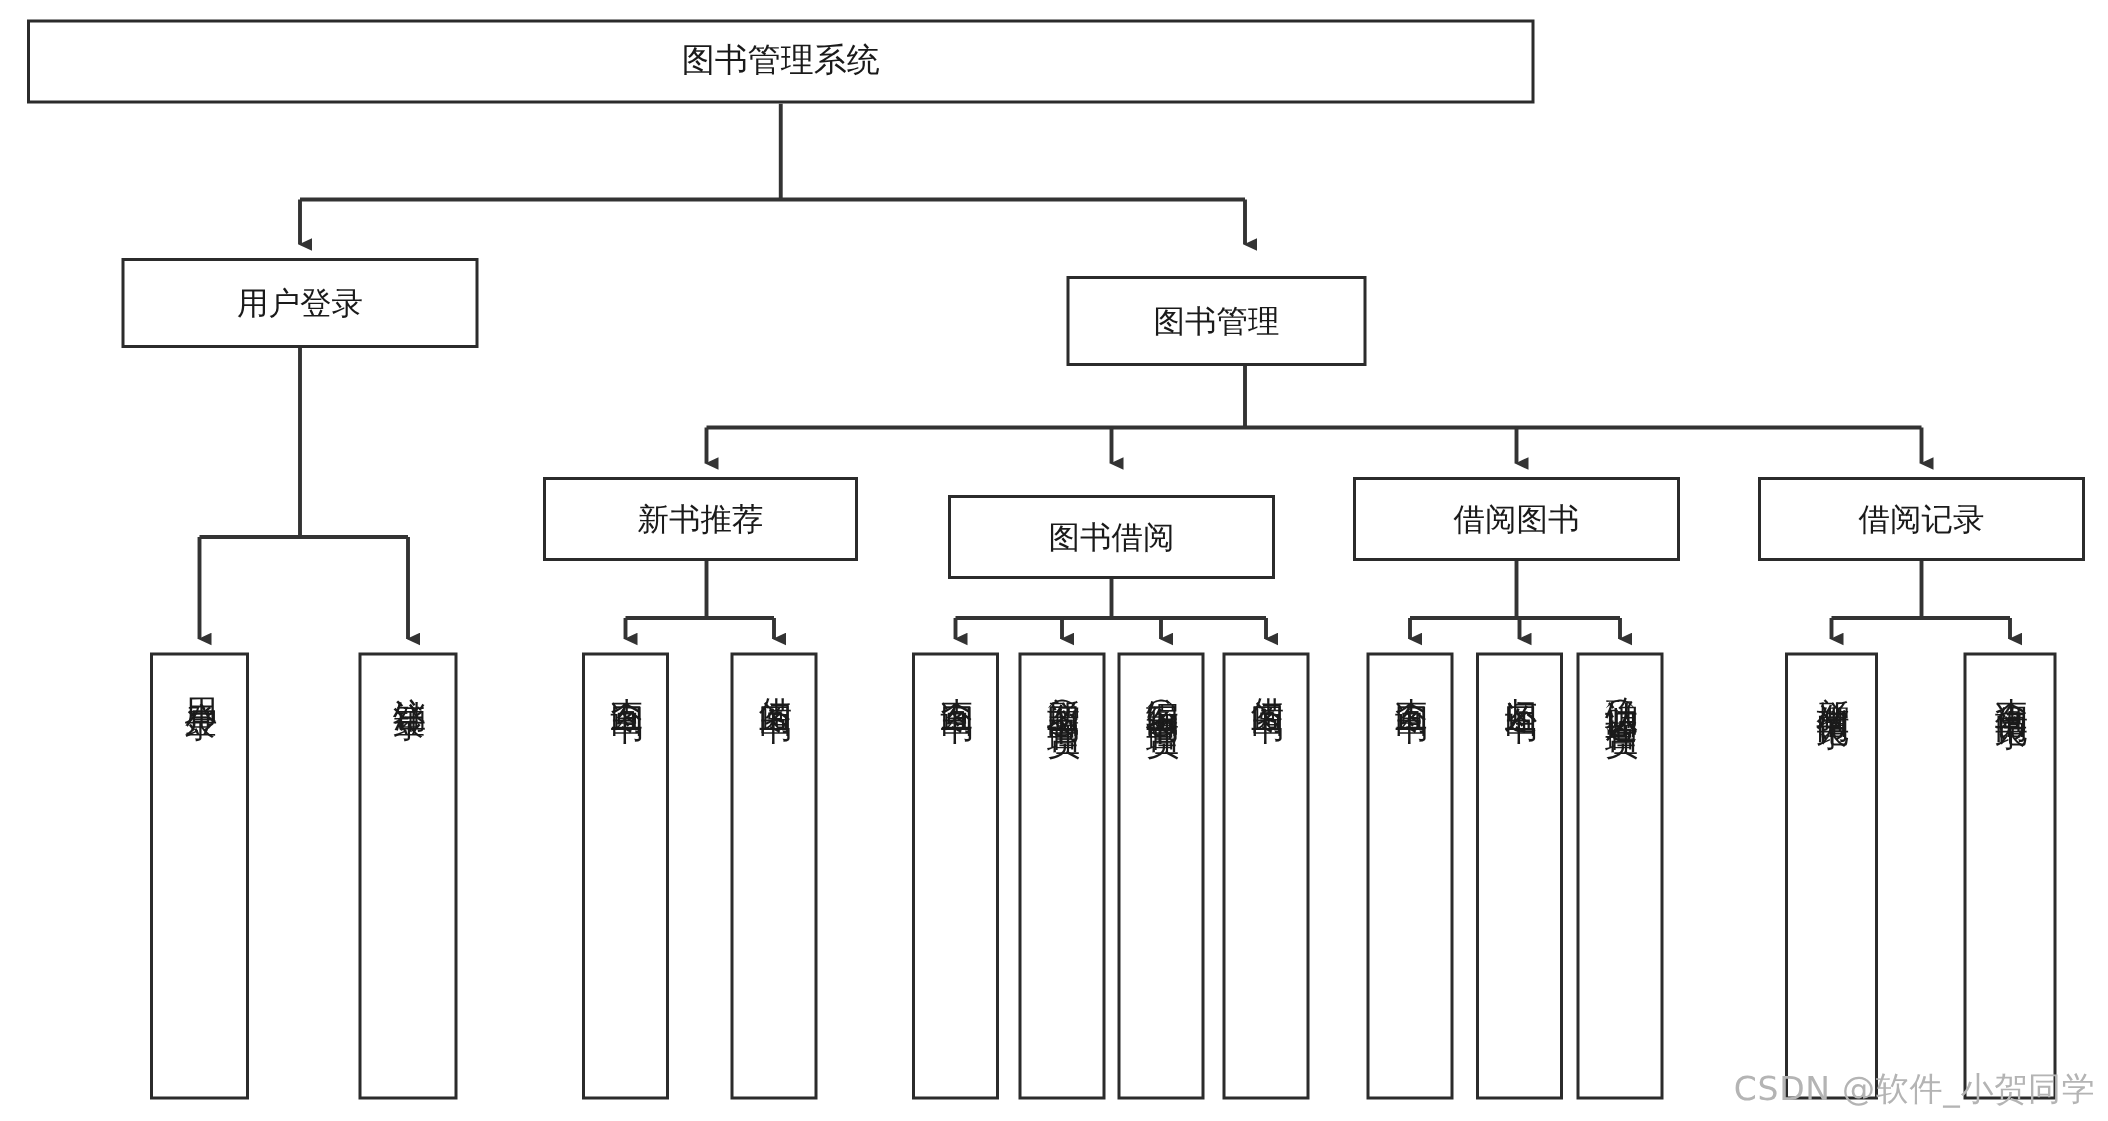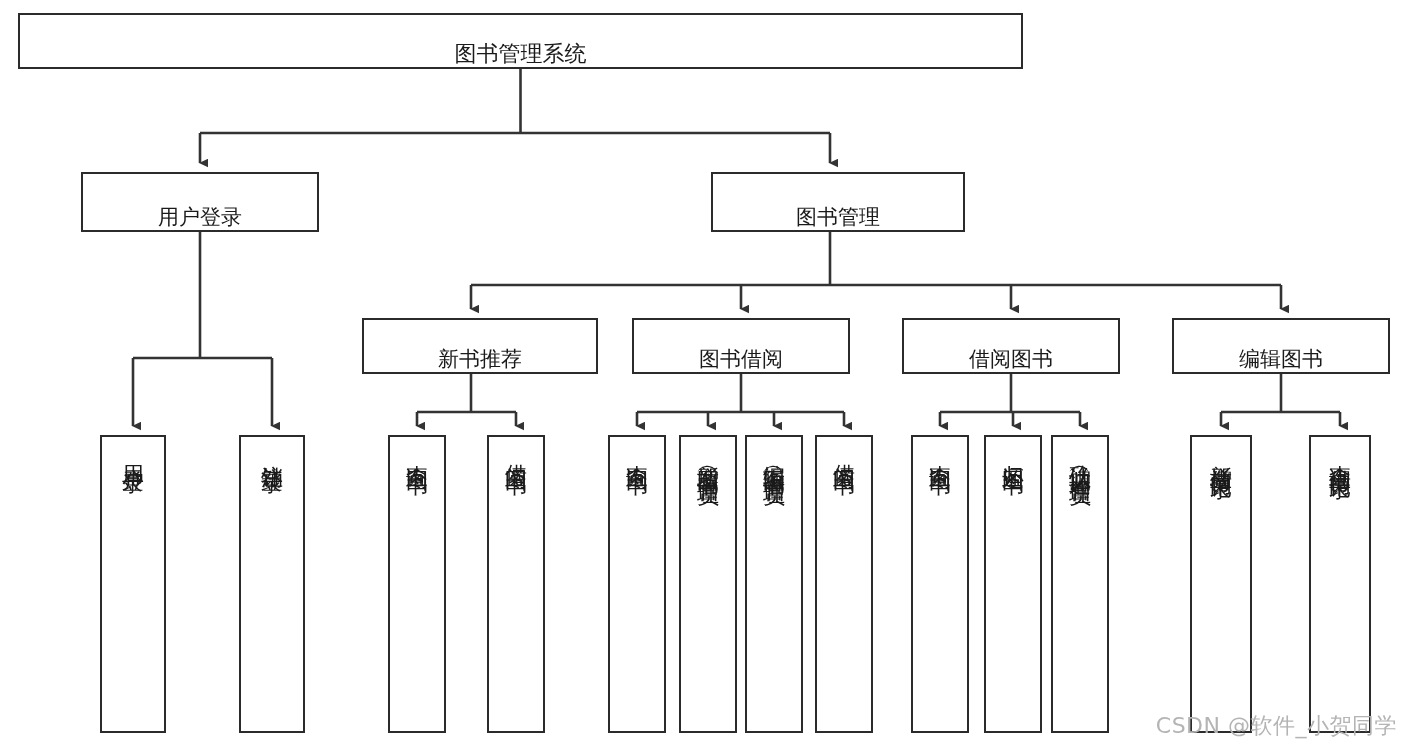--- a/index.html
+++ b/index.html
@@ -25,21 +25,21 @@
     width: 1405px;
     height: 747px;
     pointer-events: none;
   }
   .node {
     position: absolute;
     box-sizing: border-box;
     background: #ffffff;
     border: 2px solid #2b2b2b;
     display: flex;
-    align-items: flex-end;
+    align-items: center;
     justify-content: center;
     color: #1a1a1a;
   }
   .node .label {
     display: block;
     text-align: center;
     line-height: 1.18;
     white-space: nowrap;
   }
   
@@ -123,35 +123,35 @@
       </g>
   </svg>
 
   <div class="node level-root" style="left: 18px; top: 13px; width: 1005px; height: 56px;">
     <span class="label">图书管理系统</span>
   </div>
 
   <div class="node level-1" style="left: 81px; top: 172px; width: 238px; height: 60px;">
     <span class="label">用户登录</span>
   </div>
-  <div class="node level-1" style="left: 711px; top: 172px; width: 254px; height: 60px;">
+  <div class="node level-1" style="left: 711px; top: 184px; width: 200px; height: 60px;">
     <span class="label">图书管理</span>
   </div>
 
-  <div class="node level-2" style="left: 362px; top: 318px; width: 236px; height: 56px;">
+  <div class="node level-2" style="left: 362px; top: 318px; width: 210px; height: 56px;">
     <span class="label">新书推荐</span>
   </div>
-  <div class="node level-2" style="left: 632px; top: 318px; width: 218px; height: 56px;">
+  <div class="node level-2" style="left: 632px; top: 330px; width: 218px; height: 56px;">
     <span class="label">图书借阅</span>
   </div>
   <div class="node level-2" style="left: 902px; top: 318px; width: 218px; height: 56px;">
     <span class="label">借阅图书</span>
   </div>
   <div class="node level-2" style="left: 1172px; top: 318px; width: 218px; height: 56px;">
-    <span class="label">编辑图书</span>
+    <span class="label">借阅记录</span>
   </div>
 
   <div class="node level-3" style="left: 100px; top: 435px; width: 66px; height: 298px;">
     <span class="label">用户登录</span>
   </div>
   <div class="node level-3" style="left: 239px; top: 435px; width: 66px; height: 298px;">
     <span class="label">注销登录</span>
   </div>
   <div class="node level-3" style="left: 388px; top: 435px; width: 58px; height: 298px;">
     <span class="label">查询图书</span>

